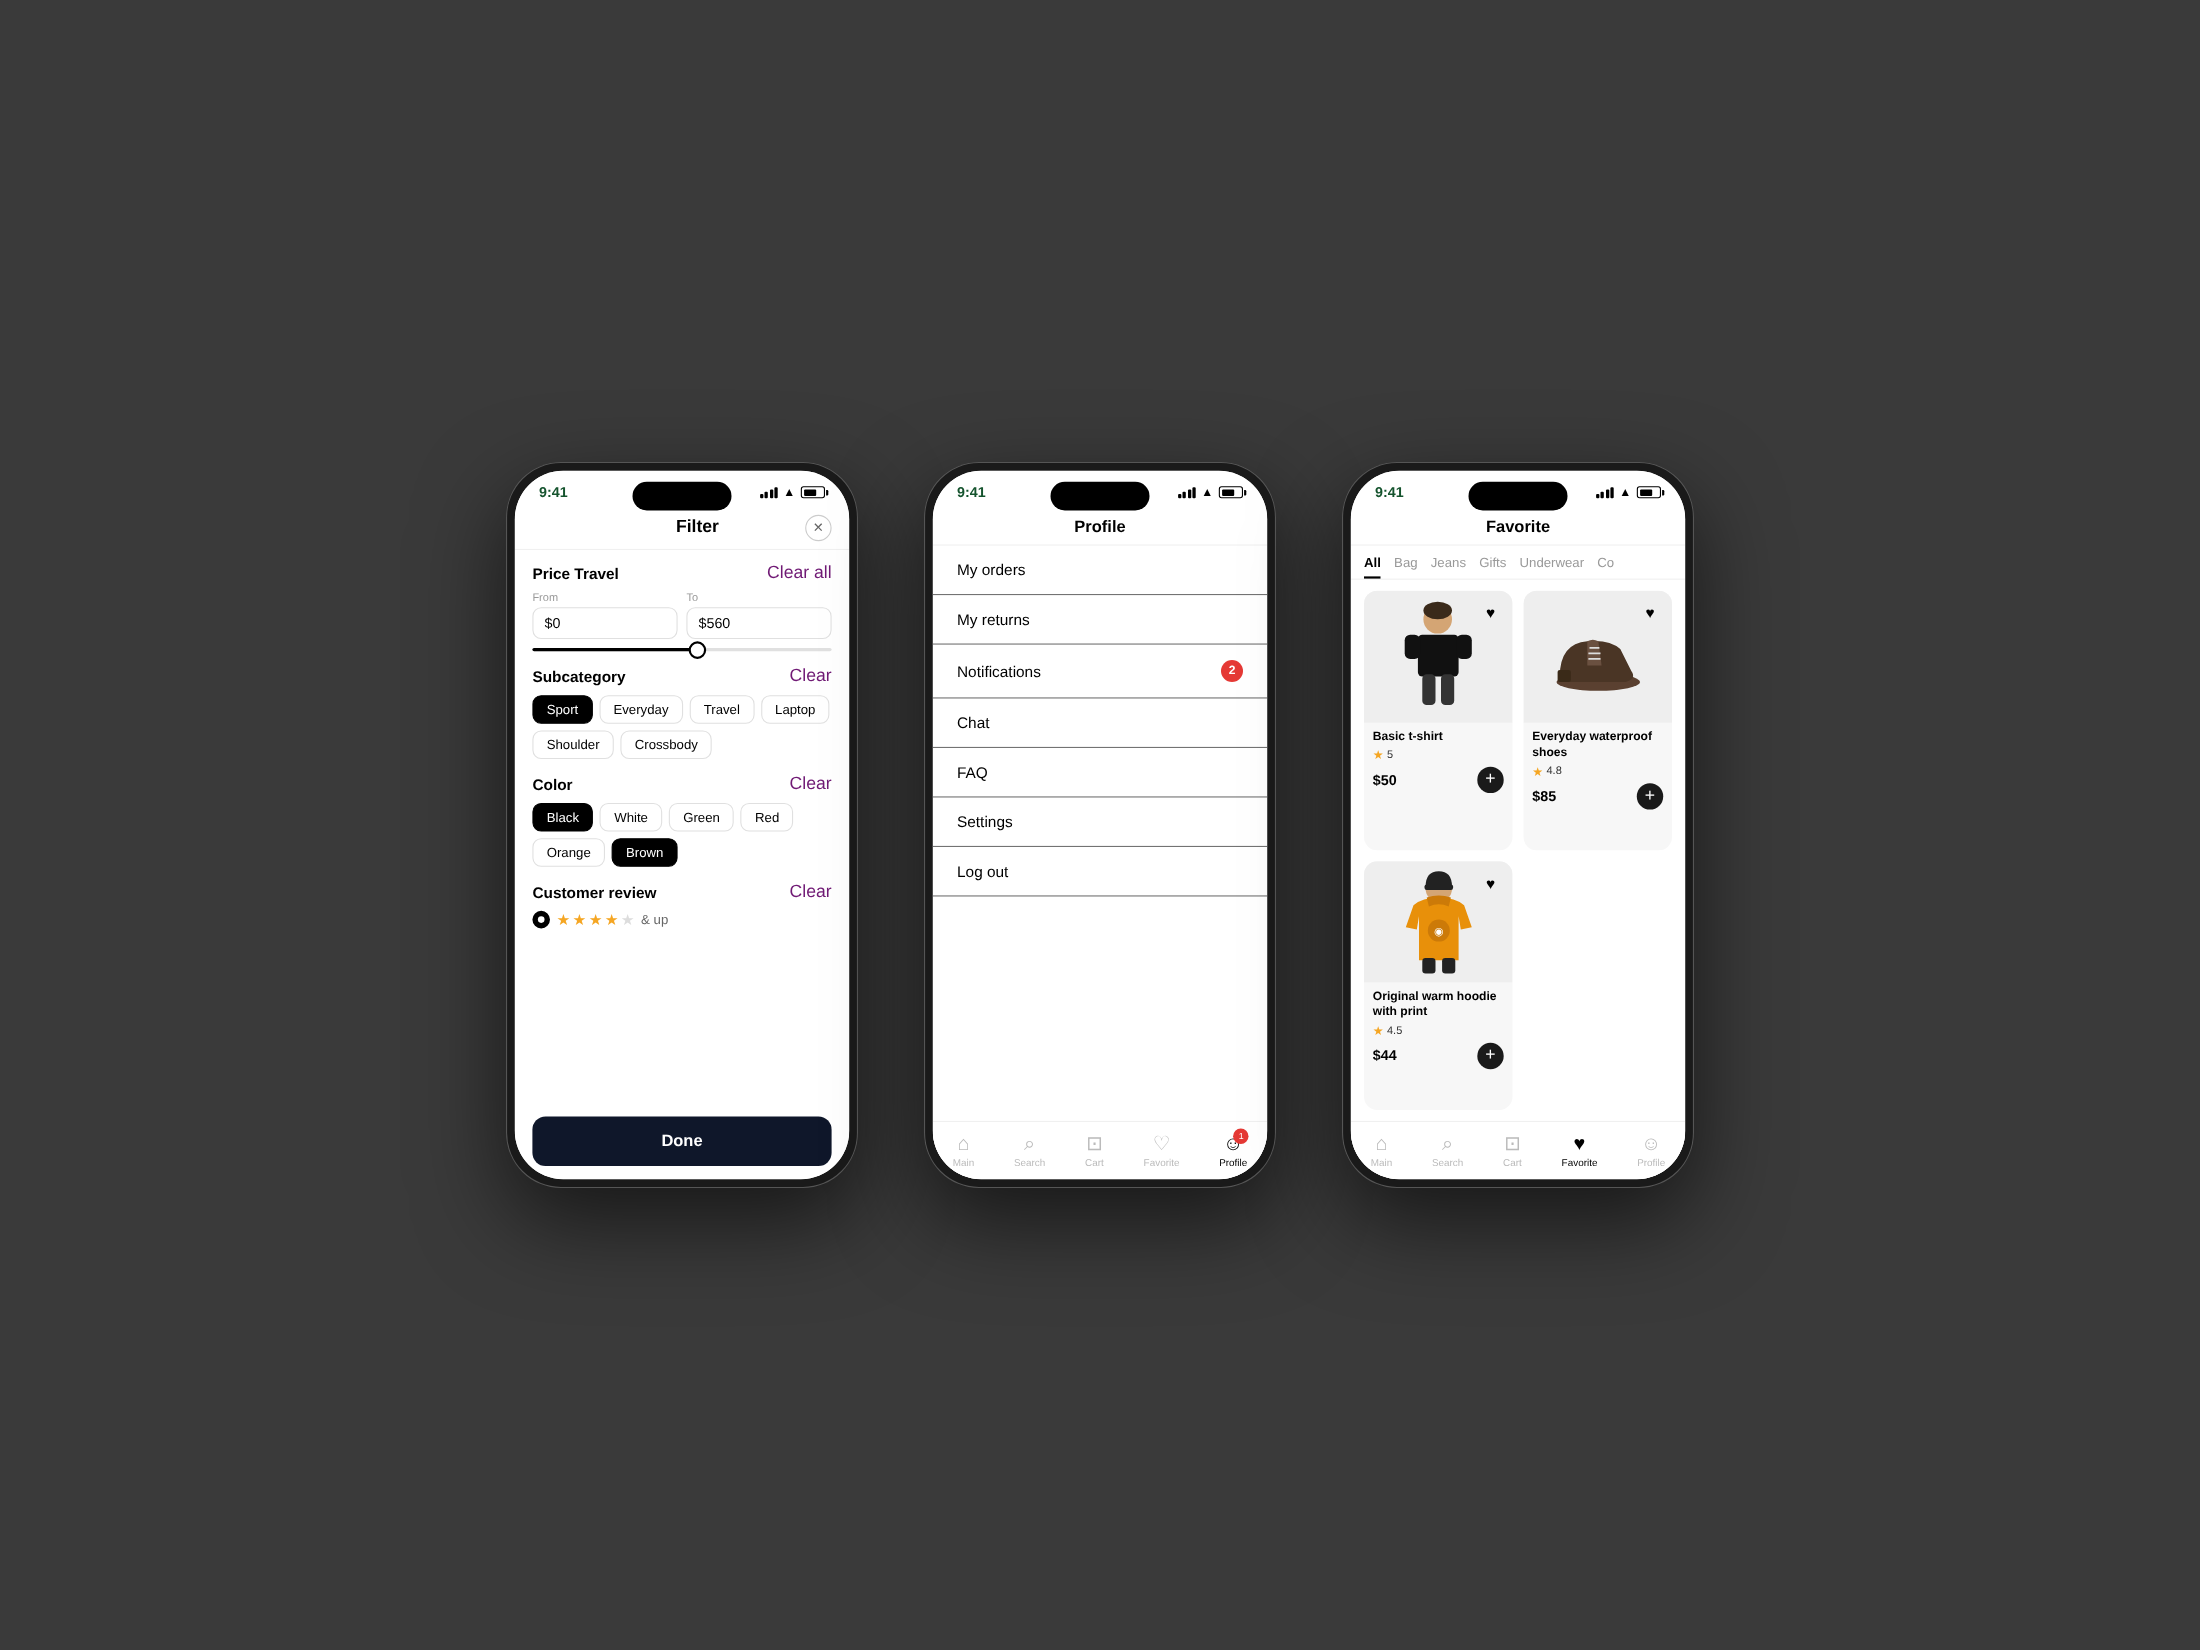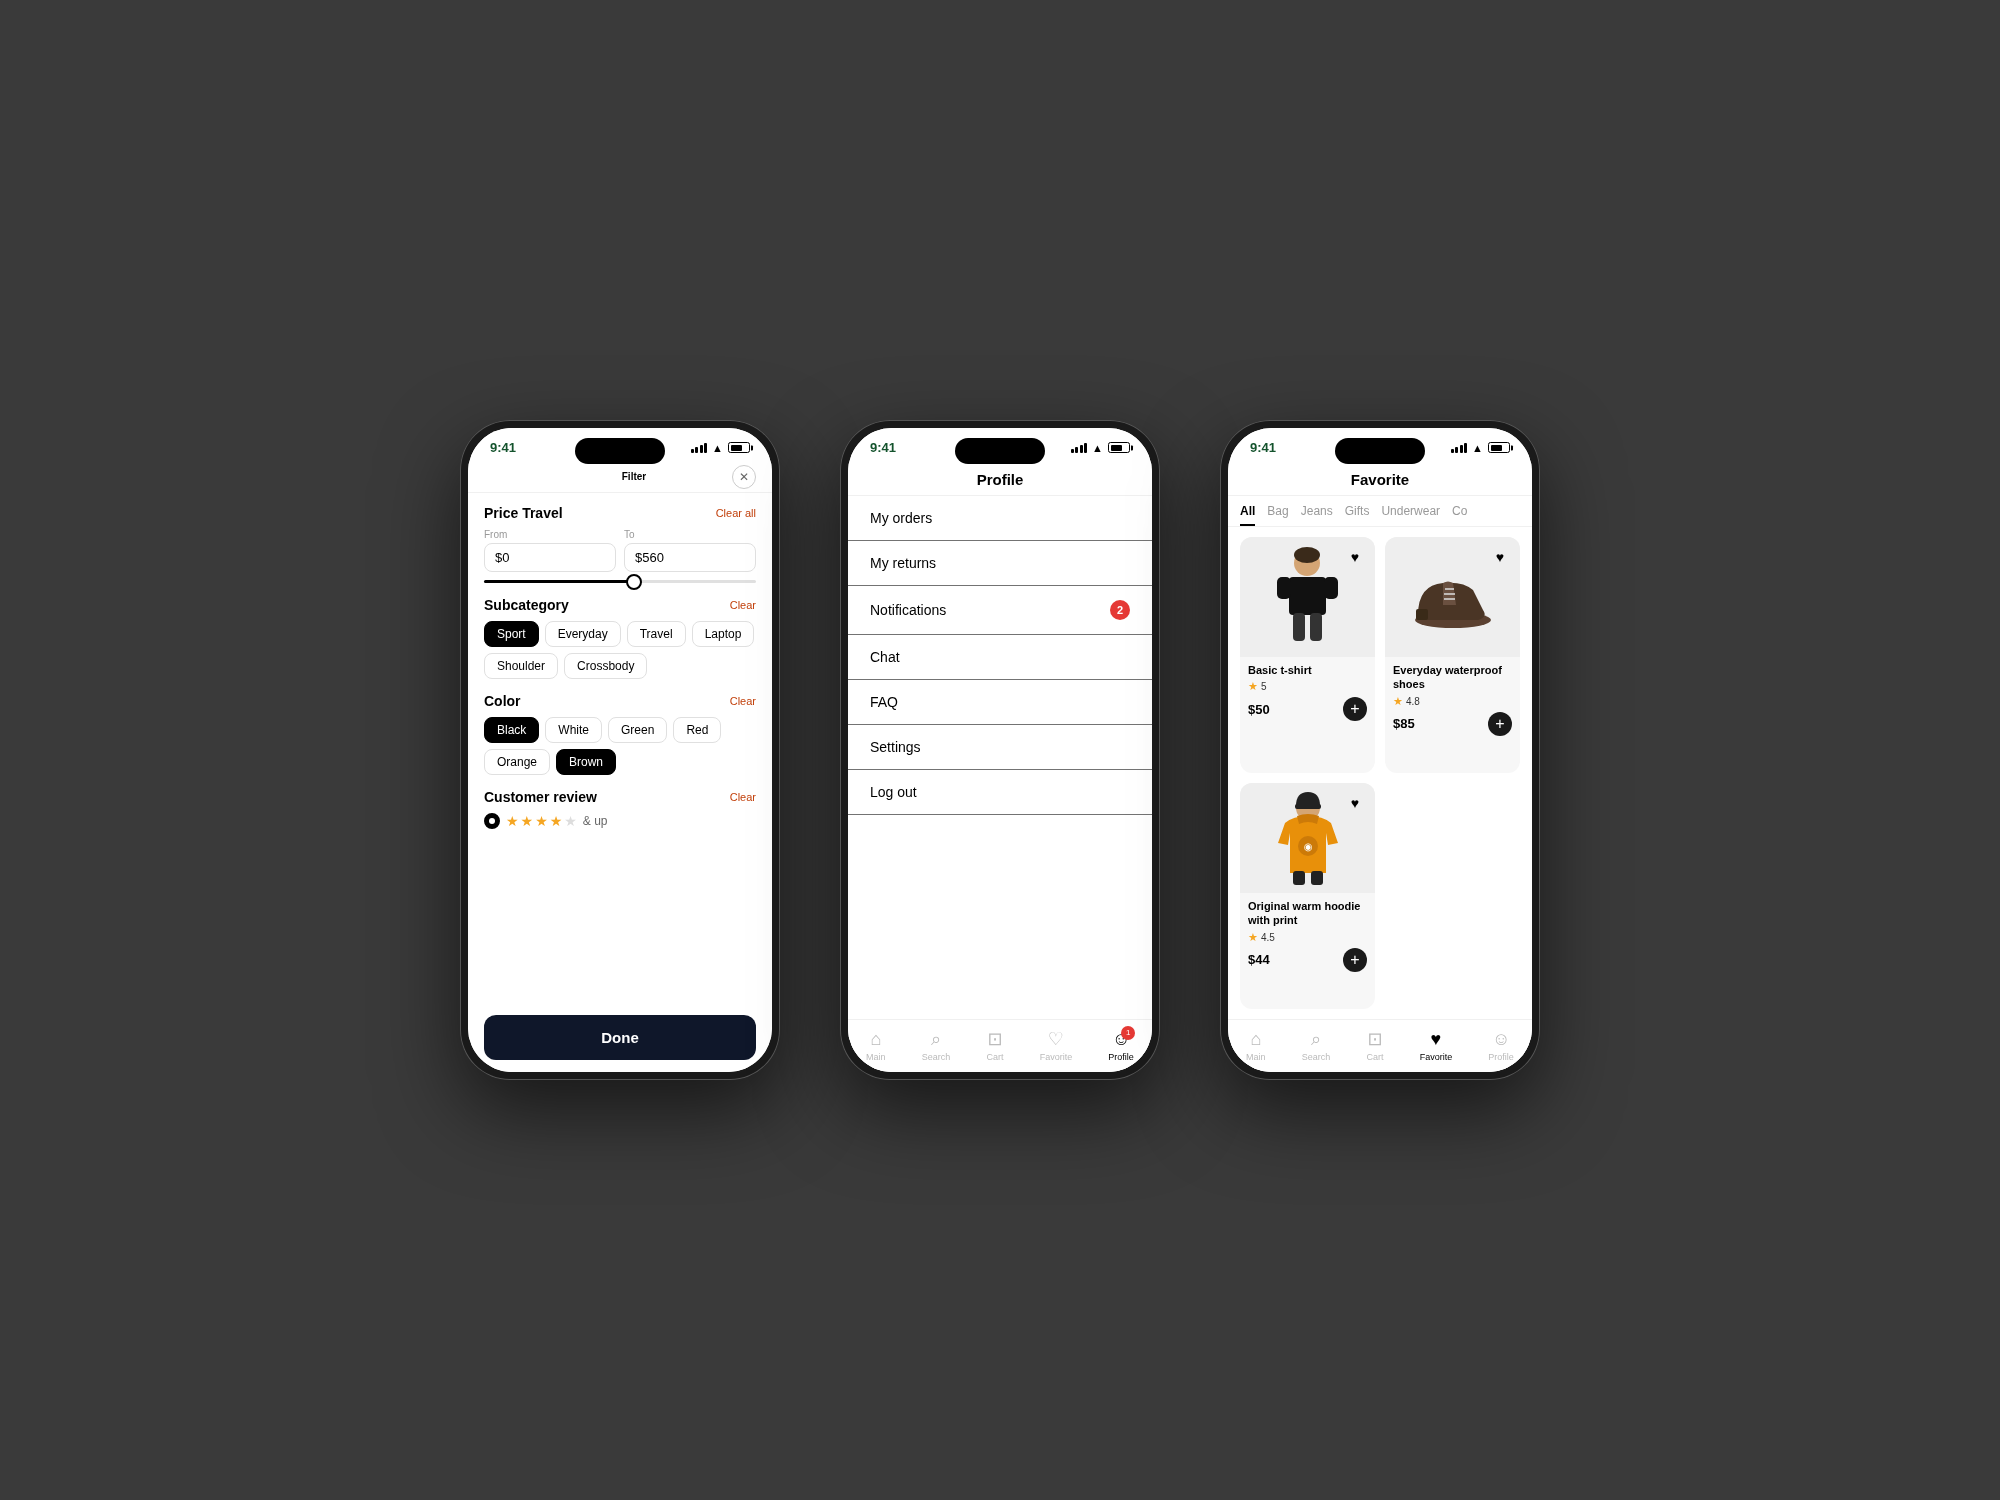--- a/index.html
+++ b/index.html
@@ -124,21 +124,21 @@
     }
     .filter-header {
       display: flex;
       align-items: center;
       justify-content: center;
       padding: 10px 16px;
       position: relative;
       border-bottom: 1px solid #f0f0f0;
     }
     .filter-title {
-      font-size: 10px;
+      font-size: 16px;
       font-weight: 600;
       color: #000;
       padding-left: 28px;
     }
     .filter-close {
       position: absolute;
       right: 16px;
       top: 50%;
       transform: translateY(-50%);
       width: 24px;
@@ -165,22 +165,22 @@
       justify-content: space-between;
       align-items: center;
       margin-bottom: 8px;
     }
     .filter-section-title {
       font-size: 14px;
       font-weight: 700;
       color: #000;
     }
     .filter-clear-link {
-      font-size: 11px;
-      color: #c2410c;
+      font-size: 16px;
+      color: #701a75;
       cursor: pointer;
     }
     .price-inputs {
       display: flex;
       gap: 8px;
       margin-bottom: 8px;
     }
     .price-group {
       flex: 1;
     }

